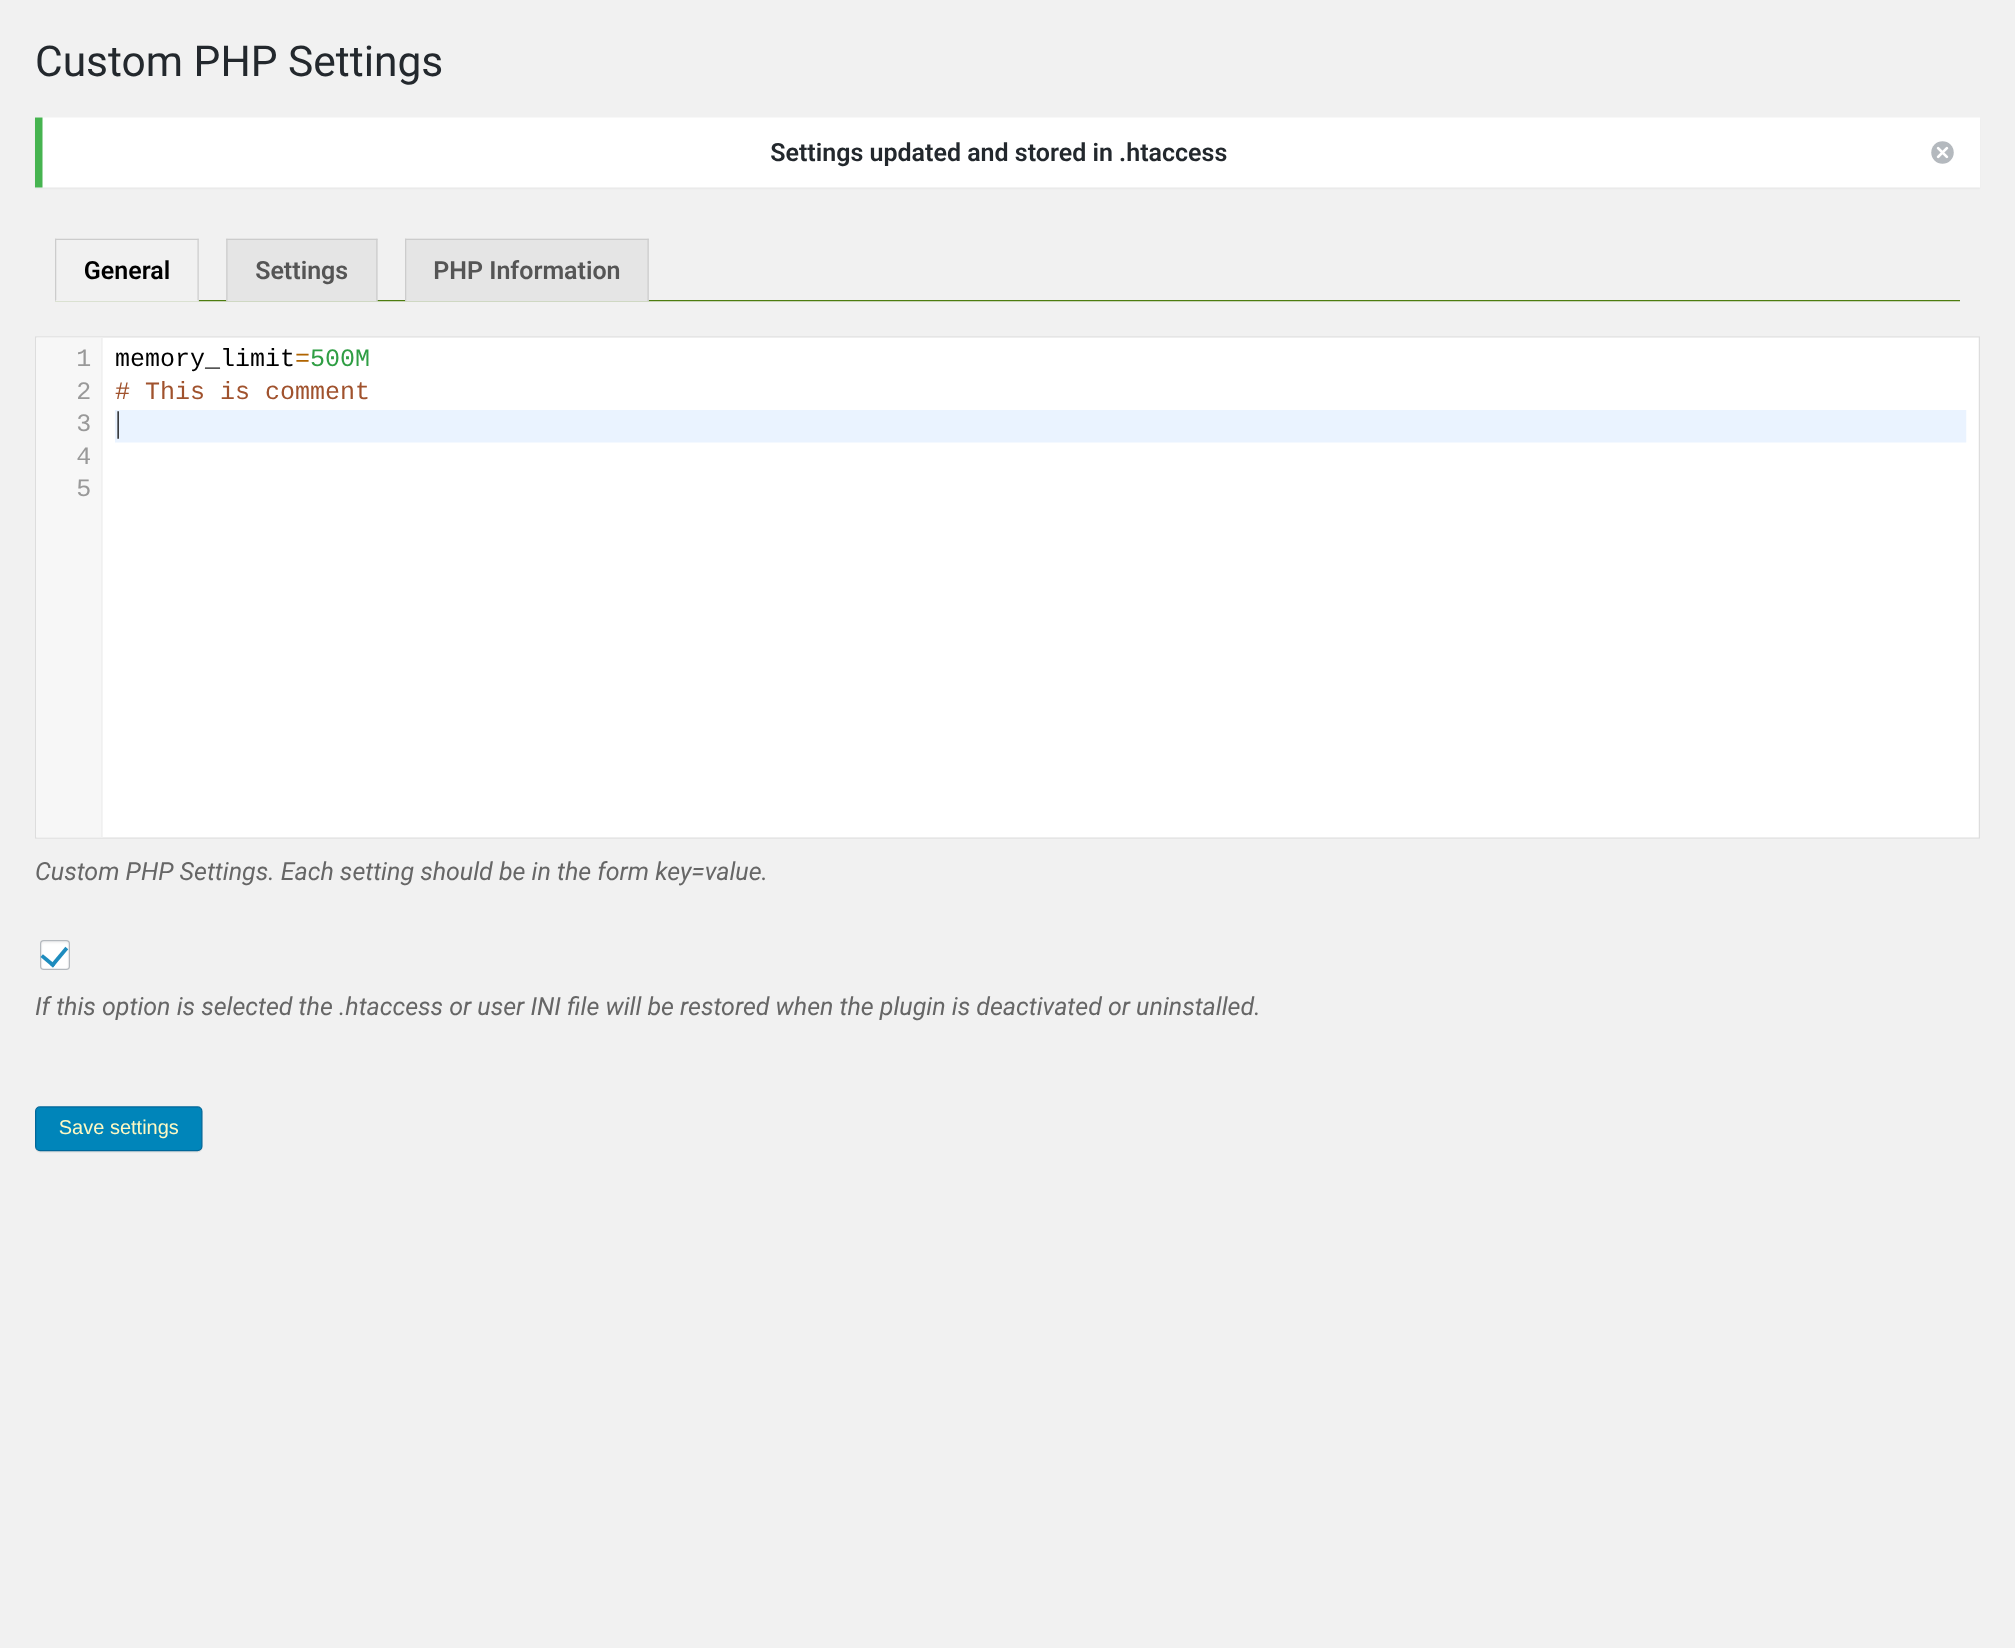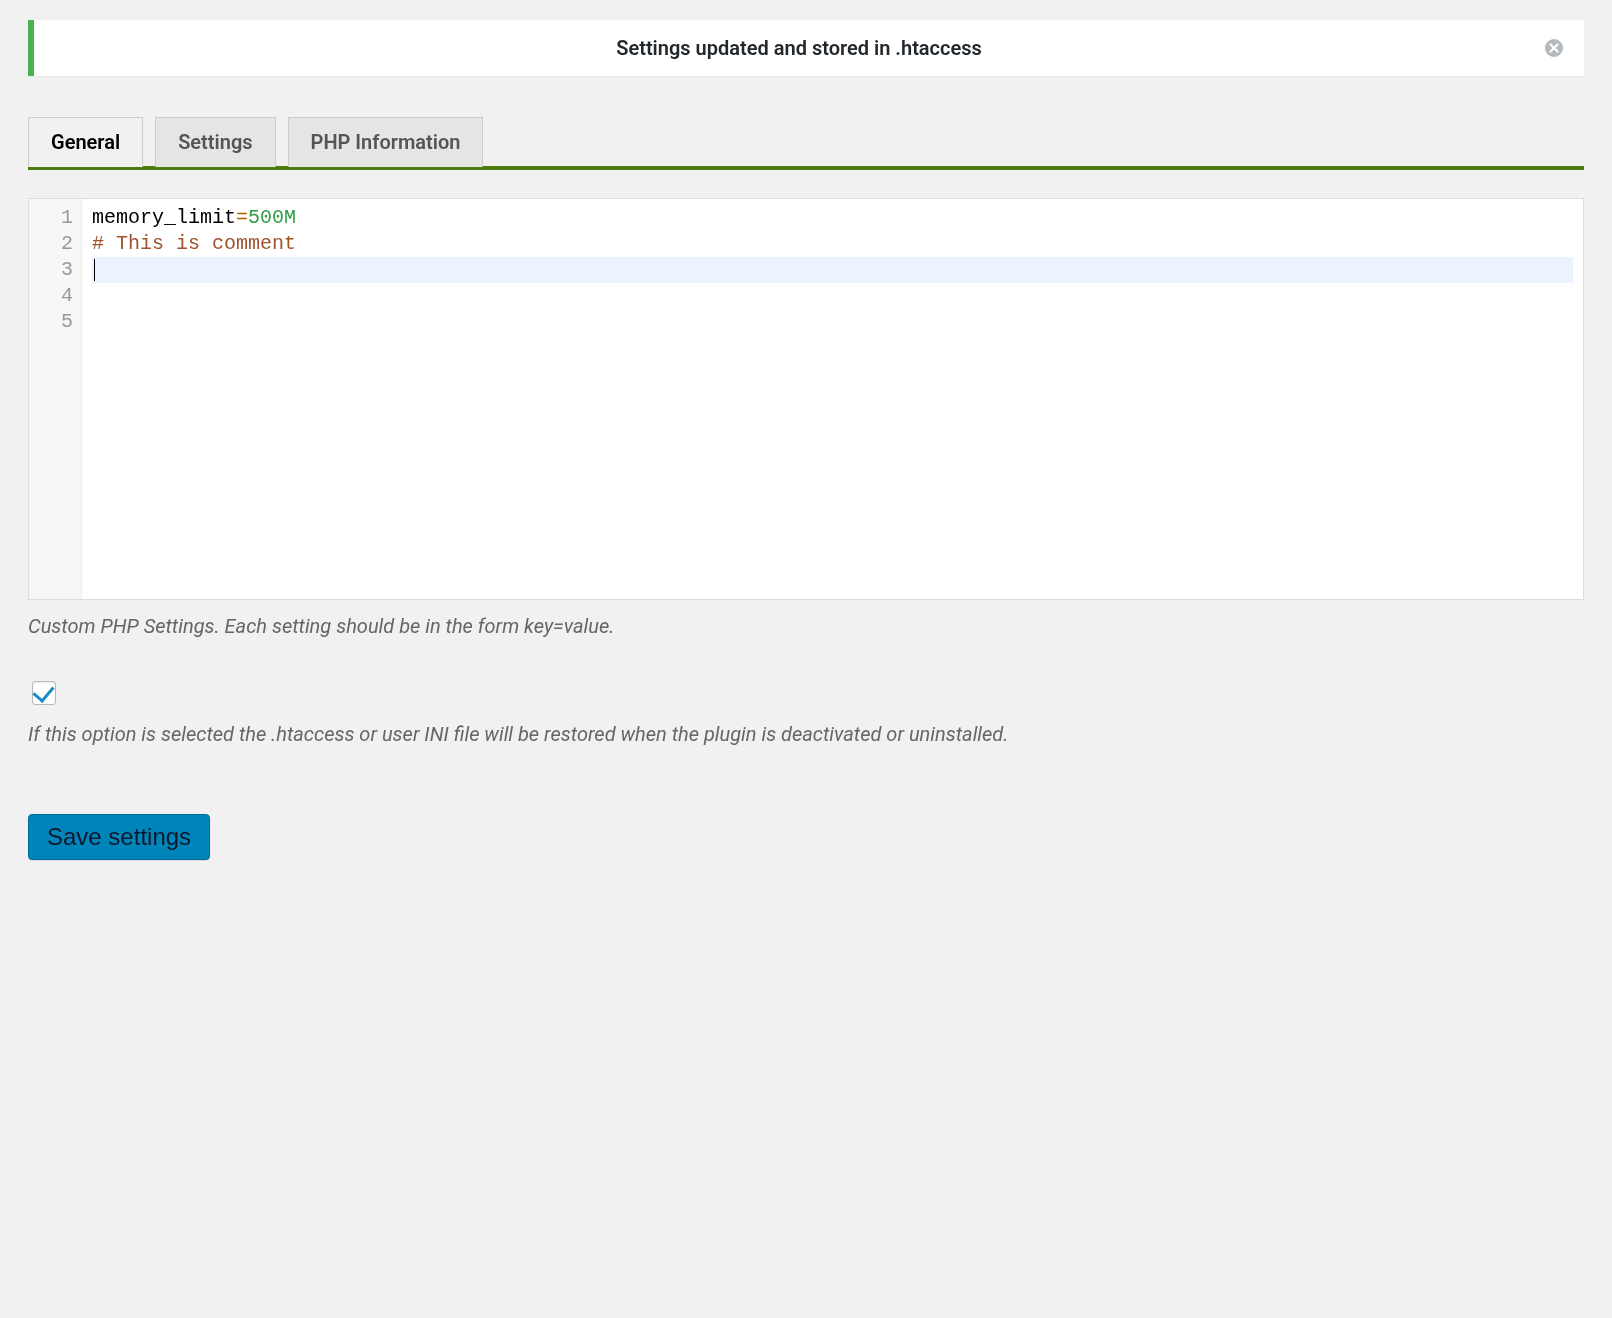--- a/index.html
+++ b/index.html
@@ -42,25 +42,25 @@
     width: 20px;
     height: 20px;
     cursor: pointer;
     color: #b4b9be;
     flex-shrink: 0;
   }
   .dismiss-icon svg { display:block; }
 
   
   .nav-tab-wrapper {
-    border-bottom: 4px solid #4d7c0f;
-    margin: 0;
+    border-bottom: 1px solid #4d7c0f;
+    margin: 16px;
     padding: 0;
     display: flex;
-    gap: 12px;
+    gap: 22px;
   }
   .nav-tab {
     background: #e5e5e5;
     border: 1px solid #ccc;
     border-bottom: none;
     color: #555;
     font-size: 20px;
     font-weight: 600;
     padding: 12px 22px;
     cursor: pointer;
@@ -167,33 +167,34 @@
     color: #666;
     font-size: 20px;
     margin-top: 14px;
   }
 
   
   .button-primary {
     margin-top: 48px;
     background: #0085ba;
     border: 1px solid #006799;
-    color: #0f172a;
-    font-size: 24px;
+    color: #fef9c3;
+    font-size: 16px;
     padding: 8px 18px;
     border-radius: 4px;
     cursor: pointer;
     box-shadow: 0 1px 0 rgba(0,0,0,.08);
   }
 </style>
 </head>
 <body>
 
 <div class="wrap">
 
+  <h1 class="page-title">Custom PHP Settings</h1>
 
   <div class="notice">
     <span class="notice-text">Settings updated and stored in .htaccess</span>
     <span class="dismiss-icon" title="Dismiss">
       <svg viewBox="0 0 20 20" width="20" height="20" fill="currentColor">
         <circle cx="10" cy="10" r="9" fill="#b4b9be"></circle>
         <path d="M6.5 6.5 L13.5 13.5 M13.5 6.5 L6.5 13.5" stroke="#fff" stroke-width="2.2" stroke-linecap="round"></path>
       </svg>
     </span>
   </div>

